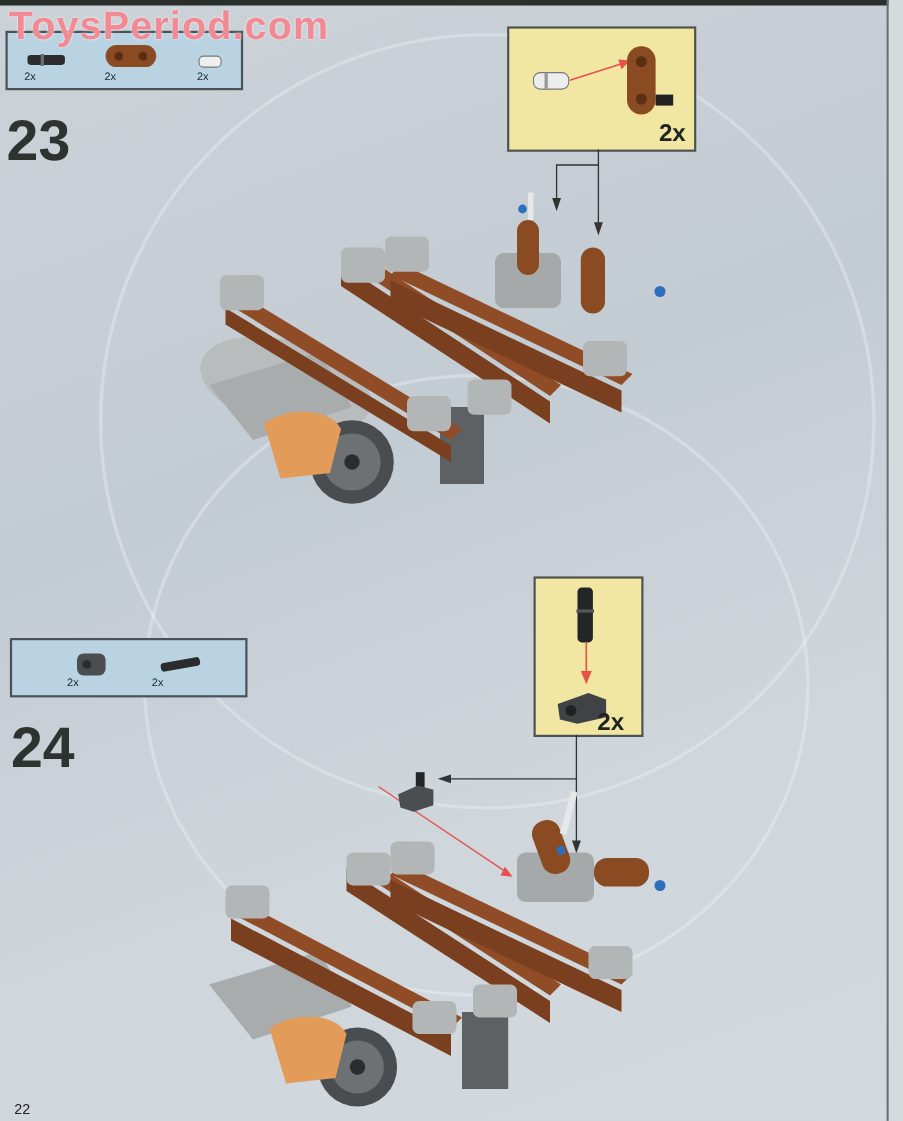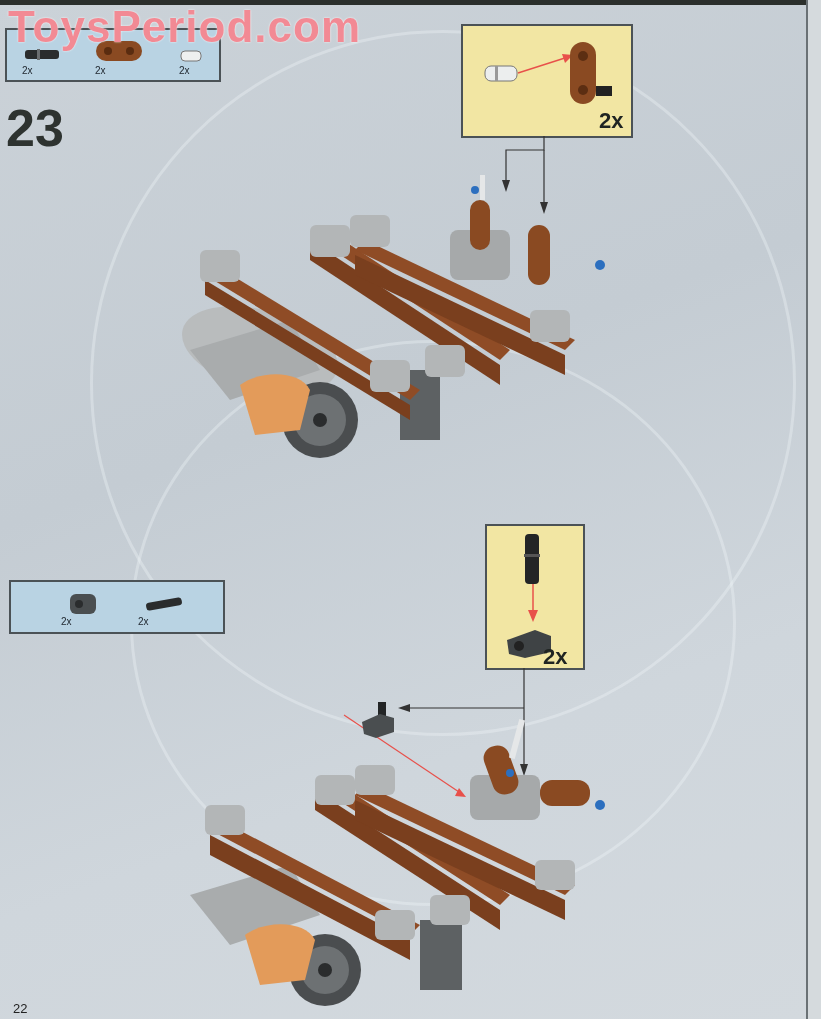--- a/index.html
+++ b/index.html
@@ -4,21 +4,21 @@
 <style>
   html,body{margin:0;padding:0;}
   body{width:821px;height:1019px;overflow:hidden;position:relative;
     background:#c9d0d6;font-family:"Liberation Sans",sans-serif;}
   .page{position:absolute;left:0;top:0;width:821px;height:1019px;
     background:linear-gradient(160deg,#cbd2d8 0%,#c4ccd3 40%,#cfd6dc 70%,#d3d9de 100%);}
   .topbar{position:absolute;left:0;top:0;width:821px;height:5px;background:#2b2f2c;}
   .spine{position:absolute;left:806px;top:0;width:2px;height:1019px;background:#6a7175;}
   .spine-r{position:absolute;left:808px;top:0;width:13px;height:1019px;background:#d5dadd;}
   .ghost{position:absolute;border-radius:50%;border:3px solid rgba(240,245,250,0.35);}
-  .watermark{position:absolute;left:8px;top:2px;font-weight:bold;font-size:44px;
+  .watermark{position:absolute;left:8px;top:2px;font-weight:bold;font-size:36px;
     color:#f28a94;letter-spacing:1px;text-shadow:0 0 2px #fff;}
   .parts-box{position:absolute;background:#b9d3e3;border:2px solid #4b5256;}
   .part{position:absolute;}
   .qty{position:absolute;font-size:10px;color:#222a32;}
   .step-num{position:absolute;font-weight:bold;font-size:52px;color:#2e3330;}
   .callout{position:absolute;background:#f2e6a3;border:2px solid #4b5256;}
   .callout-qty{position:absolute;font-weight:bold;font-size:22px;color:#1f2422;}
   .page-num{position:absolute;left:13px;top:1001px;font-weight:normal;font-size:13px;color:#222;}
   svg{position:absolute;overflow:visible;}
 </style>
@@ -110,20 +110,21 @@
       <rect x="1" y="2" width="26" height="20" rx="6" fill="#4a4e50"></rect>
         <circle cx="10" cy="12" r="4" fill="#2a2c2d"></circle>
     </svg>
     <span class="qty" style="left:50px;top:34px;">2x</span>
     <svg class="part" style="left:135px;top:16px;" width="40" height="14">
       <rect x="0" y="2" width="36" height="8" rx="3" fill="#2a2c2d" transform="rotate(-10 18 6)"></rect>
     </svg>
     <span class="qty" style="left:127px;top:34px;">2x</span>
   </div>
 
+  <div class="step-num" style="left:10px;top:650px;">24</div>
 
   <div class="callout" style="left:485px;top:524px;width:96px;height:142px;">
     <svg style="left:36px;top:6px;" width="20" height="56">
       <rect x="2" y="2" width="14" height="50" rx="4" fill="#232526"></rect>
         <rect x="1" y="22" width="16" height="3" fill="#555"></rect>
     </svg>
     <svg style="left:40px;top:58px;" width="12" height="40">
       <line x1="6" y1="0" x2="6" y2="30" stroke="#e8504a" stroke-width="1.5"></line>
         <polygon points="1,26 11,26 6,38" fill="#e8504a"></polygon>
     </svg>

